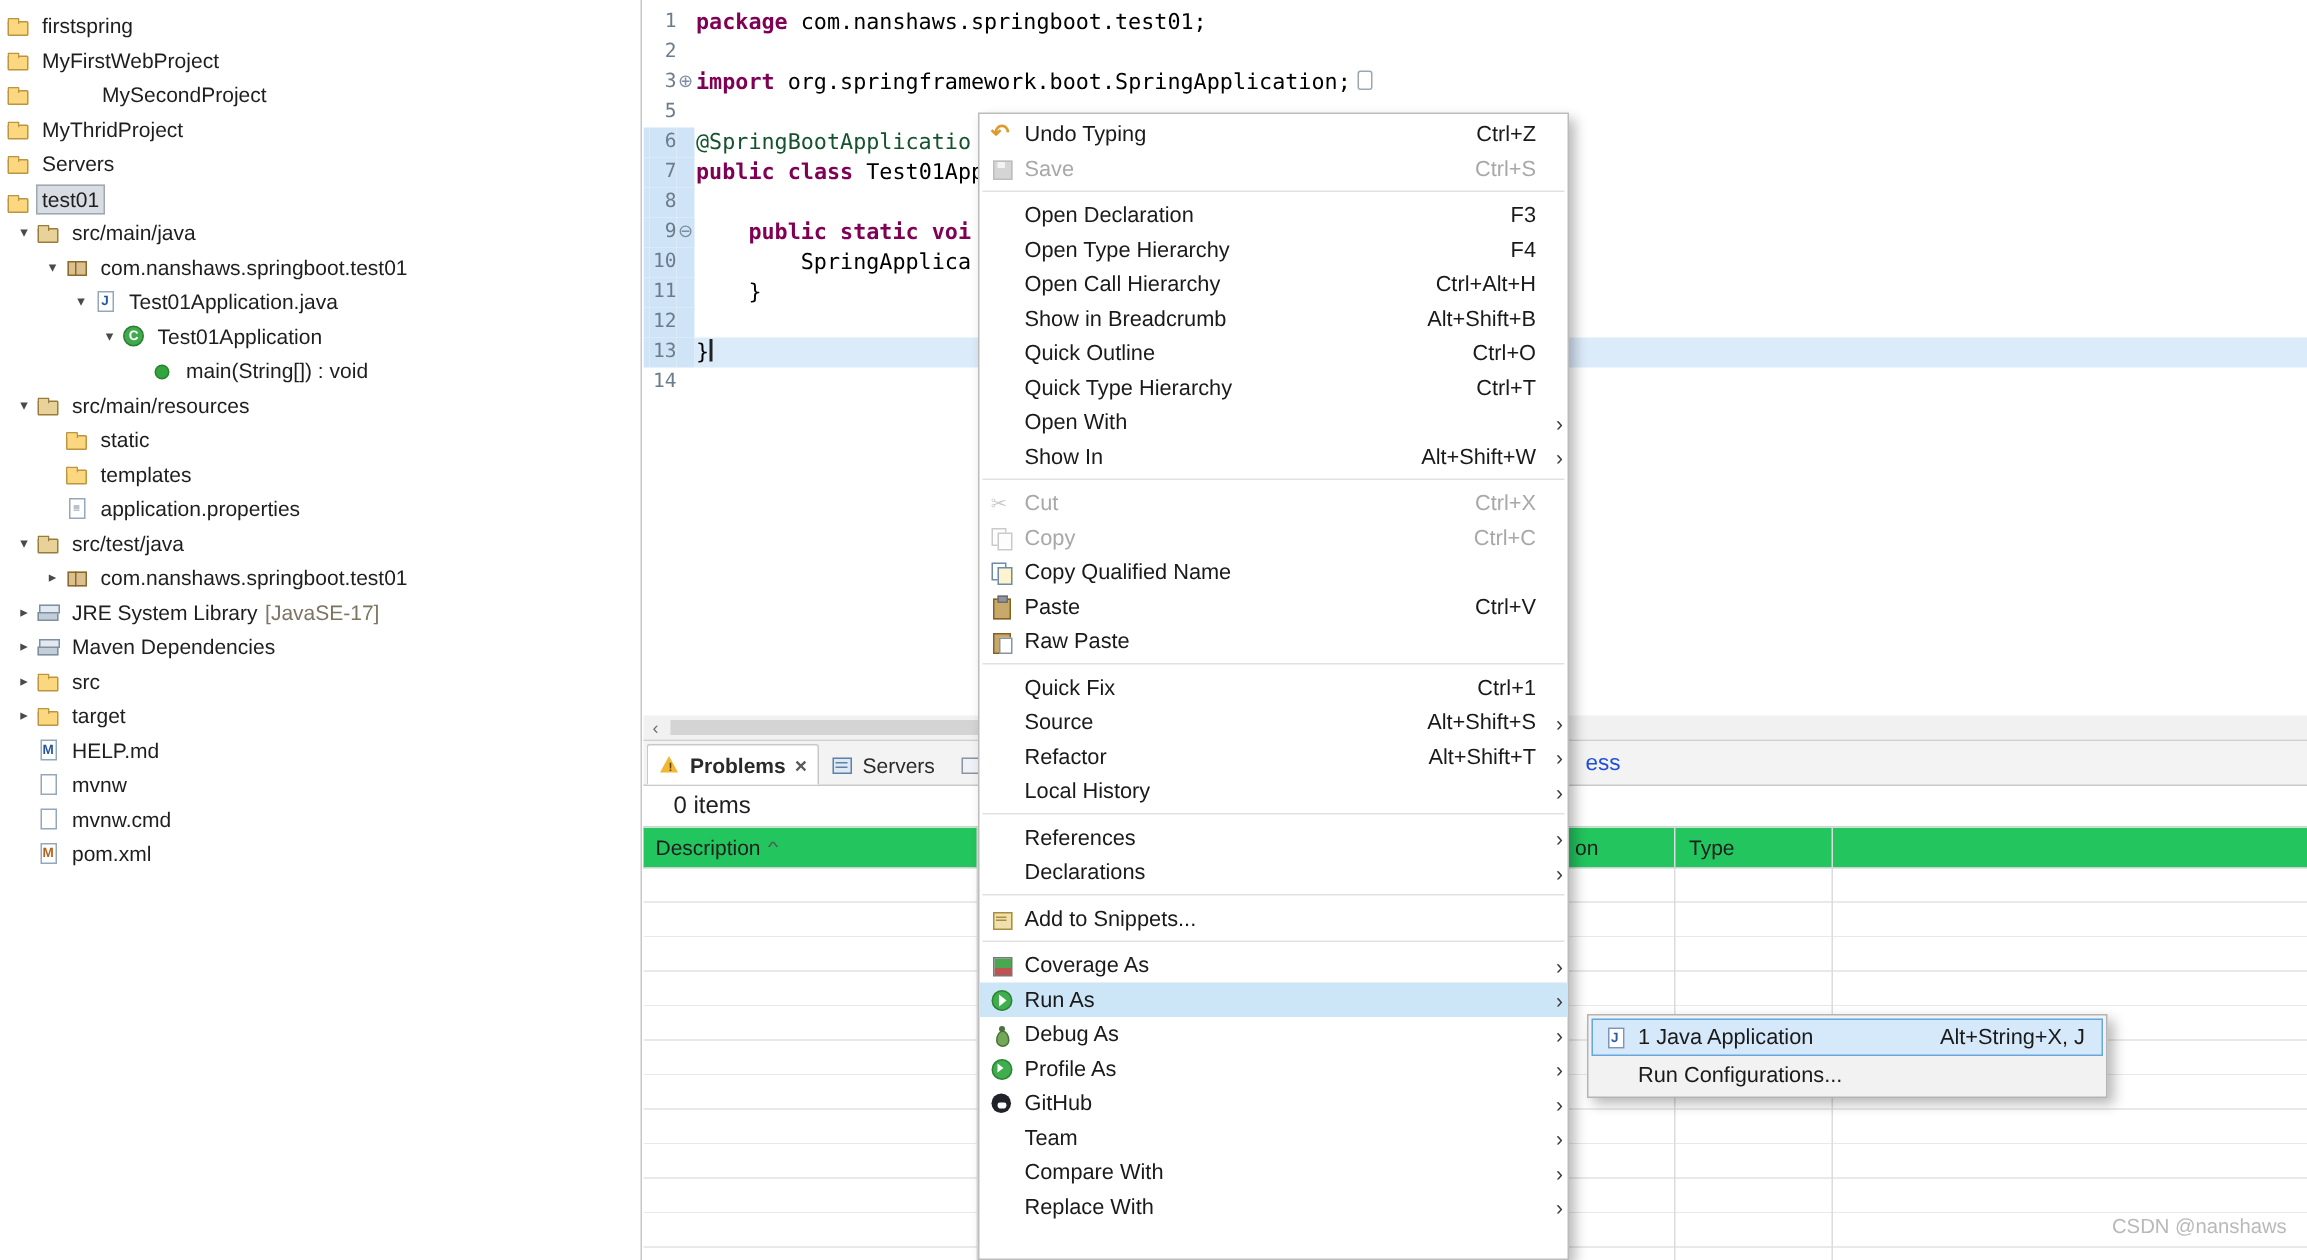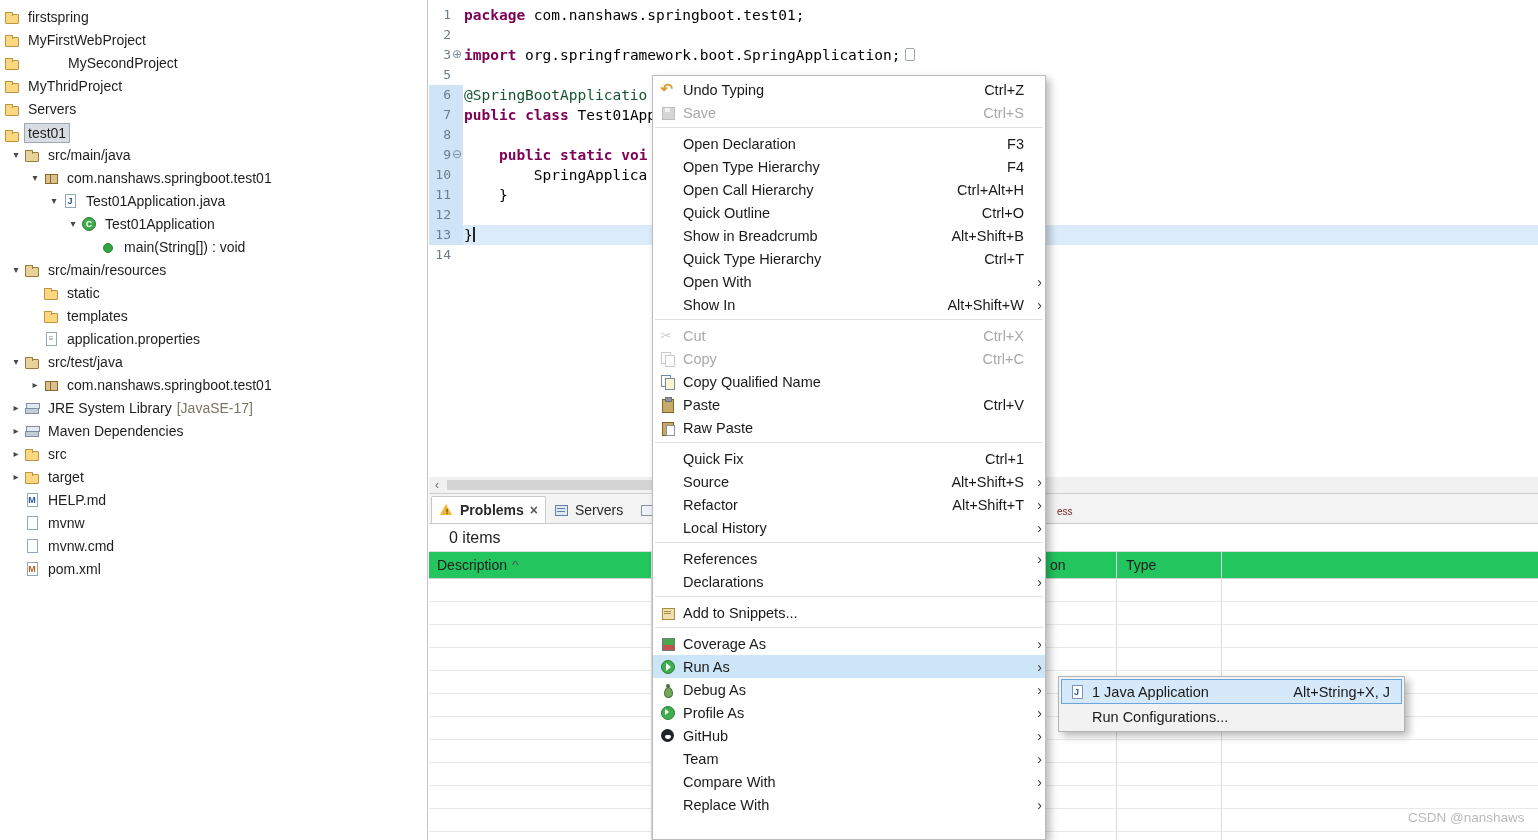--- a/index.html
+++ b/index.html
@@ -129,21 +129,21 @@
   .hthumb{height:10px;width:420px;background:#d4d4d4;margin-left:2px;}
   
   .bottom{position:absolute;left:429px;top:493px;width:1109px;height:347px;background:#fff;
     border-top:1px solid #cfcfcf;box-sizing:border-box;}
   .tabs{height:30px;display:flex;align-items:flex-end;background:#f3f3f3;
     border-bottom:1px solid #c9c9c9;position:relative;padding-left:2px;box-sizing:border-box;}
   .tab{height:27px;display:flex;align-items:center;gap:5px;padding:0 7px;font-size:14px;color:#2a2a2a;
     border:1px solid transparent;border-bottom:none;box-sizing:border-box;white-space:nowrap;}
   .tab.selected{background:#fff;border-color:#c9c9c9;border-radius:2px 2px 0 0;font-weight:bold;}
   .tclose{color:#5a5a5a;font-size:14px;margin-left:1px;}
-  .tab-frag{position:absolute;left:628px;bottom:6px;font-size:10px;color:#7f1d1d;}
+  .tab-frag{position:absolute;left:628px;bottom:6px;font-size:15px;color:#1d4ed8;}
   .items-count{height:27px;line-height:27px;padding-left:20px;font-size:16px;}
   .ghead{position:absolute;left:0;right:0;top:57px;height:28px;background:#22c55e;
     border-top:1px solid #dcdcdc;border-bottom:1px solid #cfcfcf;box-sizing:border-box;text-decoration:underline;}
   .hcell{position:absolute;top:0;height:100%;display:flex;align-items:center;font-size:14px;}
   .sortcaret{margin-left:6px;font-size:10px;color:#555;transform:scaleX(1.5);}
   .sortcaret::after{content:"^";}
   .vline{position:absolute;top:0;bottom:0;width:1px;background:#dcdcdc;}
   .gbody{position:absolute;left:0;right:0;top:85px;bottom:0;
     background:repeating-linear-gradient(180deg,#ffffff 0 22px,#e9e9e9 22px 23px);}
   .watermark{position:absolute;left:1408px;top:810px;font-size:13.5px;color:#b9b9b9;z-index:3;}
@@ -463,28 +463,28 @@
       <span class="marrow"></span>
     </div>
     <div class="mi">
       <span class="micn"></span>
       <span class="mlbl">Open Call Hierarchy</span>
       <span class="maccel">Ctrl+Alt+H</span>
       <span class="marrow"></span>
     </div>
     <div class="mi">
       <span class="micn"></span>
+      <span class="mlbl">Show in Breadcrumb</span>
+      <span class="maccel">Alt+Shift+B</span>
+      <span class="marrow"></span>
+    </div>
+    <div class="mi">
+      <span class="micn"></span>
       <span class="mlbl">Quick Outline</span>
       <span class="maccel">Ctrl+O</span>
-      <span class="marrow"></span>
-    </div>
-    <div class="mi">
-      <span class="micn"></span>
-      <span class="mlbl">Show in Breadcrumb</span>
-      <span class="maccel">Alt+Shift+B</span>
       <span class="marrow"></span>
     </div>
     <div class="mi">
       <span class="micn"></span>
       <span class="mlbl">Quick Type Hierarchy</span>
       <span class="maccel">Ctrl+T</span>
       <span class="marrow"></span>
     </div>
     <div class="mi">
       <span class="micn"></span>

